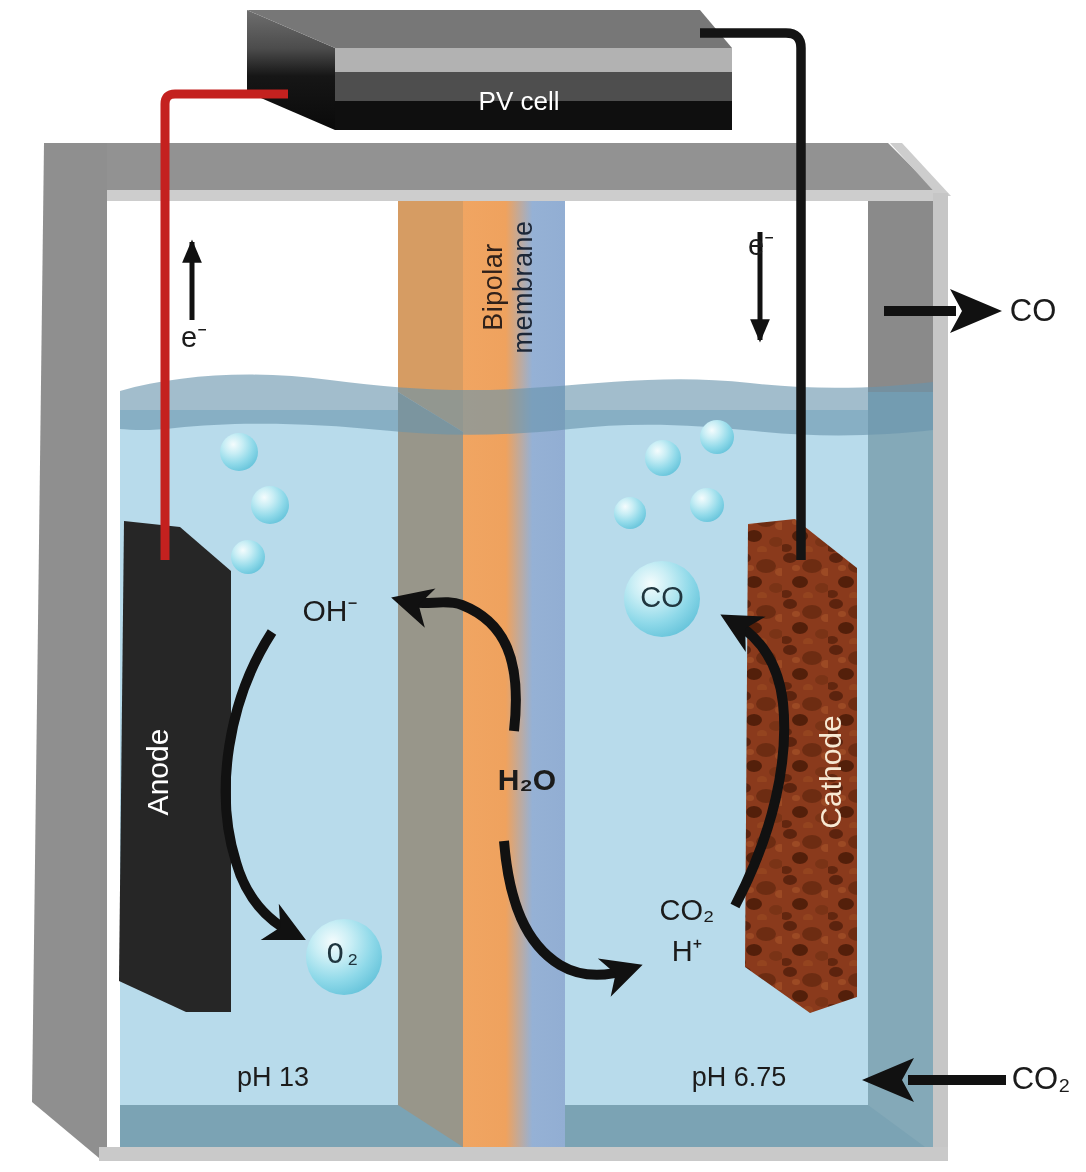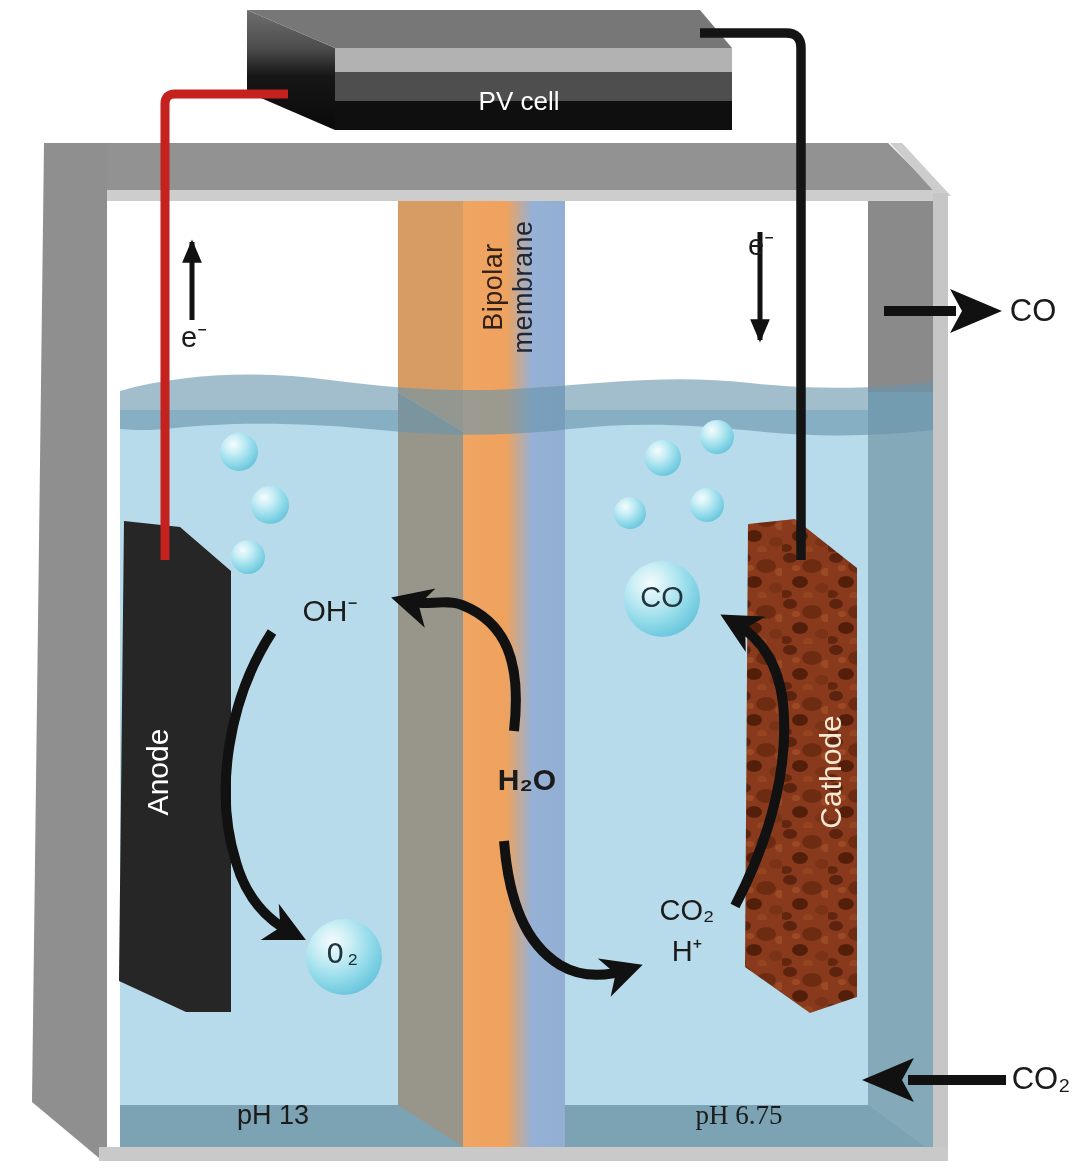--- a/index.html
+++ b/index.html
@@ -13,21 +13,21 @@
     color:#1b1b1b;white-space:nowrap;line-height:1.1;
     font-family:"Liberation Sans", sans-serif;
   }
   .lbl.rot{transform:translate(-50%,-50%) rotate(-90deg);}
   .lbl.white{color:#ffffff;}
   .lbl.cream{color:#f7e9d3;}
   .lbl.bubtxt{color:#20363f;}
   .membrane-lbl{text-align:center;font-size:27px;letter-spacing:0.5px;}
   .membrane-lbl .l1{color:#30211a;display:block;}
   .membrane-lbl .l2{color:#1d2737;display:block;}
-  .s26{font-size:26px;} .s27{font-size:27px;margin-top:38px;} .s29{font-size:29px;}
+  .s26{font-size:26px;} .s27{font-size:27px;} .s29{font-size:29px;}
   .s30{font-size:30px;} .s31{font-size:31px;}
 </style>
 </head>
 <body>
 
 <div class="stage">
 
 <svg class="scene" width="1086" height="1172" viewBox="0 0 1086 1172">
   <defs>
     <radialGradient id="bub" cx="0.35" cy="0.3" r="0.8">
@@ -145,18 +145,18 @@
 <div class="lbl s29" style="left:761px;top:246px;">e⁻</div>
 
 <div class="lbl s30" style="left:330px;top:610px;text-align:right;">OH⁻</div>
 <div class="lbl s30" style="left:527px;top:779px;font-weight:bold;">H₂O</div>
 <div class="lbl bubtxt s29" style="left:344px;top:956px;font-family:Liberation Mono, monospace;">O₂</div>
 <div class="lbl bubtxt s29" style="left:662px;top:598px;">CO</div>
 <div class="lbl s29" style="left:687px;top:911px;">CO₂</div>
 <div class="lbl s29" style="left:687px;top:952px;">H⁺</div>
 
 <div class="lbl s27" style="left:273px;top:1078px;">pH 13</div>
-<div class="lbl s27" style="left:739px;top:1078px;font-family:Liberation Serif, serif;">pH 6.75</div>
+<div class="lbl s27" style="left:739px;top:1078px;">pH 6.75</div>
 
 <div class="lbl s31" style="left:1033px;top:311px;">CO</div>
 <div class="lbl s31" style="left:1041px;top:1079px;">CO₂</div>
 
 </div>
 
 </body></html>

